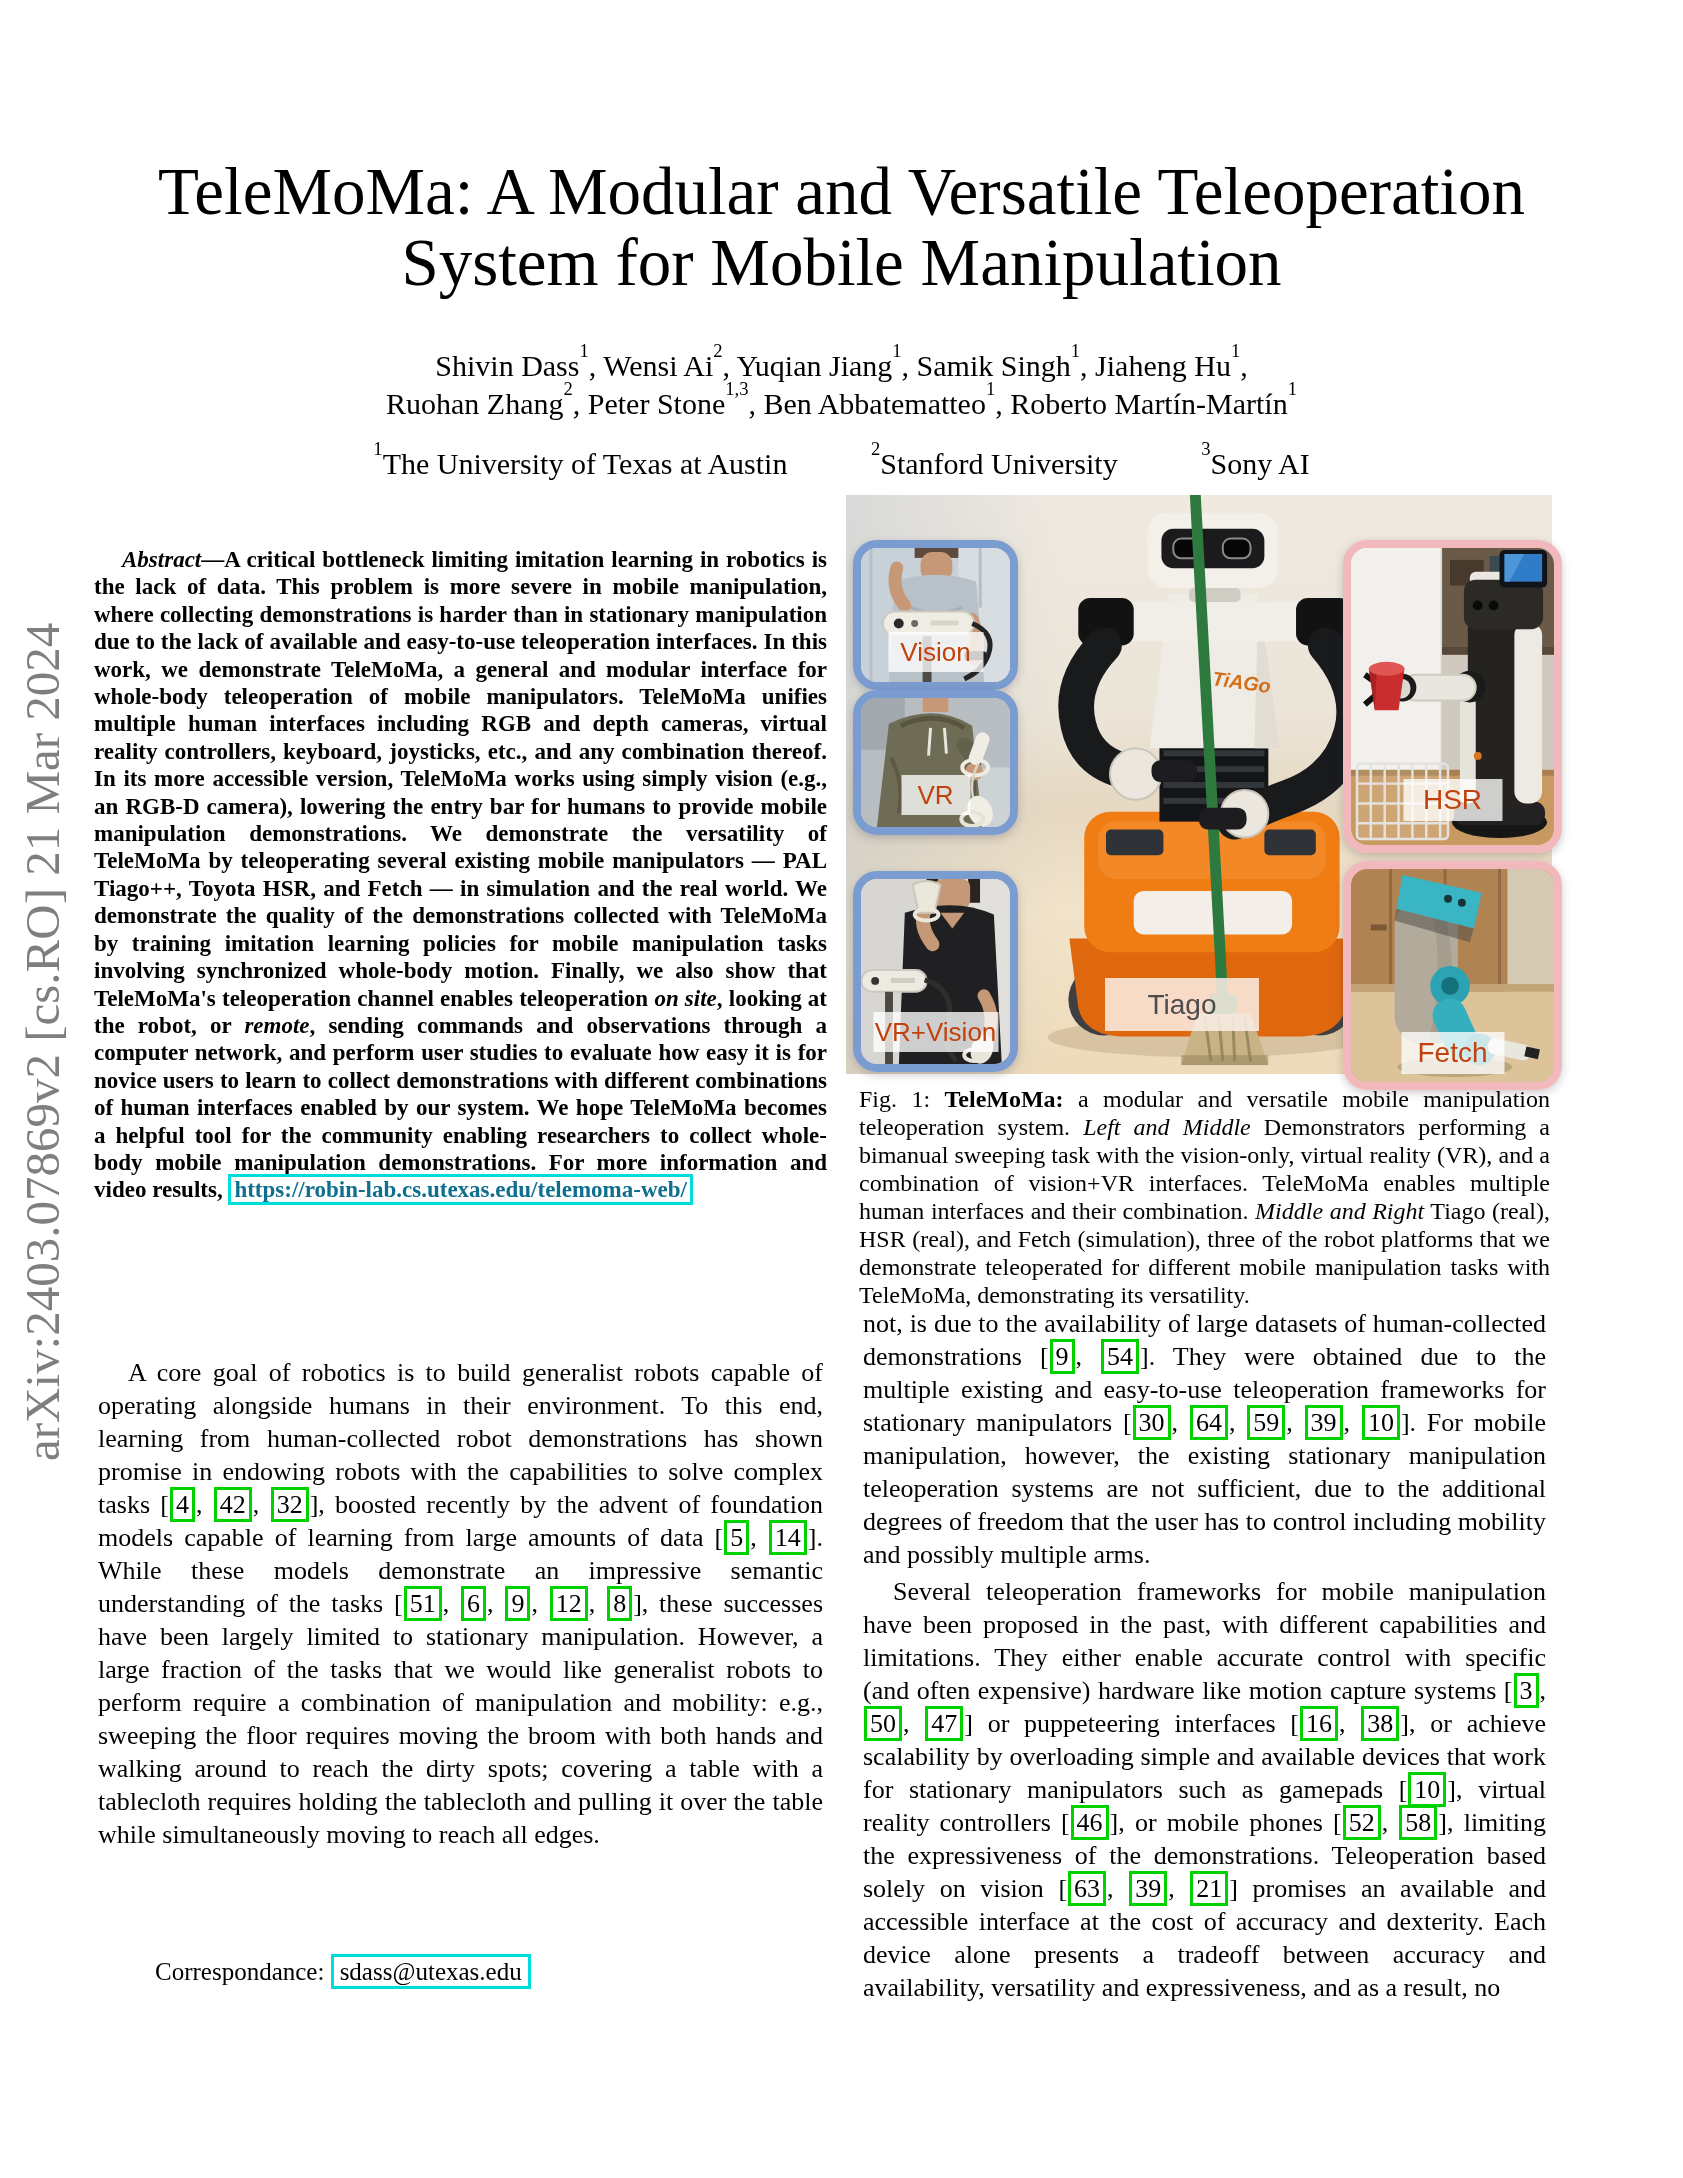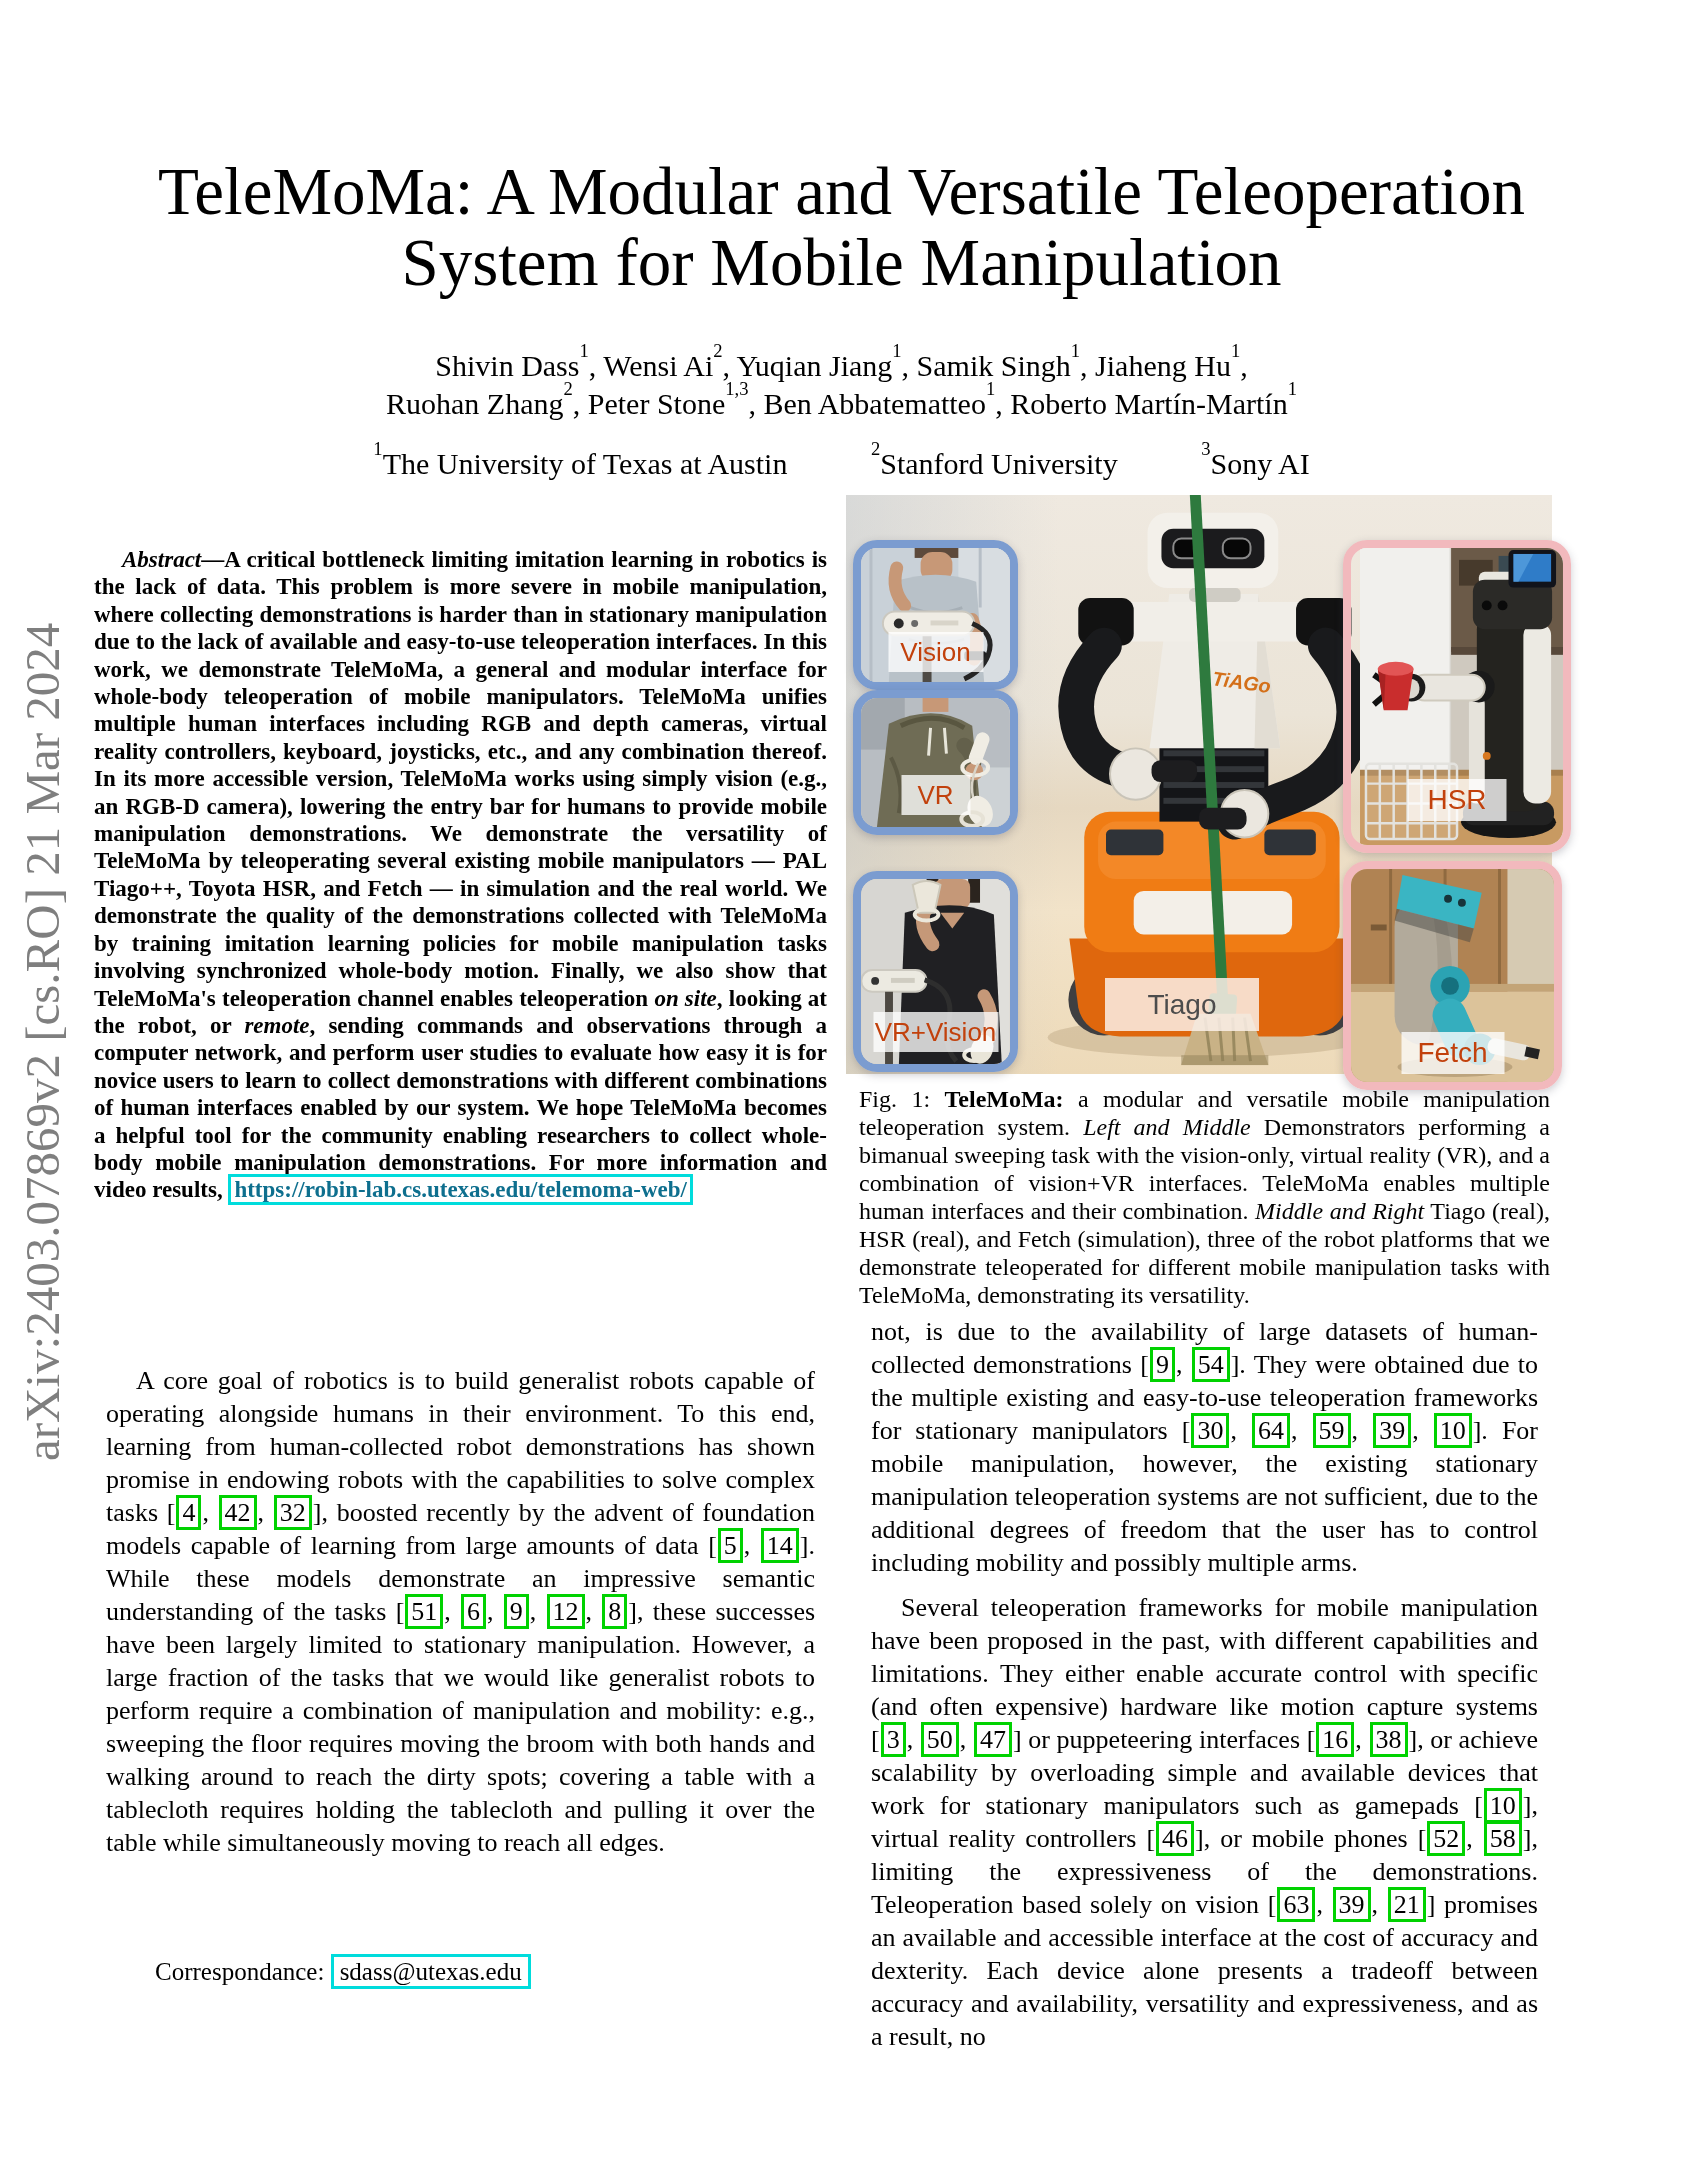--- a/index.html
+++ b/index.html
@@ -31,21 +31,21 @@
   .affiliations .aff{display:inline-block;margin:0 38px;}
   sup,.sup{font-size:62%;position:relative;top:-0.45em;line-height:0;}
   
   .abstract{position:absolute;left:94px;top:546px;width:733px;
     font-weight:bold;font-size:23px;line-height:27.4px;text-align:justify;text-indent:28px;margin:0;}
   .section-heading{position:absolute;left:94px;top:1307px;width:733px;text-align:center;
     font-size:27px;}
   .section-heading .sc{font-variant:small-caps;margin-left:16px;letter-spacing:1px;}
   .lc-text{position:absolute;left:94px;top:1352px;width:733px;}
   .rc-text{position:absolute;left:859px;top:1303px;width:691px;}
-  .body-para{font-size:26px;line-height:33px;text-align:justify;text-indent:30px;margin:12px;}
+  .body-para{font-size:26px;line-height:33px;text-align:justify;text-indent:30px;margin:4px;}
   .no-indent{text-indent:0;}
   .footnote{position:absolute;left:94px;top:1958px;width:733px;font-size:25px;padding-left:61px;}
   
   .cite{border:3px solid var(--cite-border);padding:0px 3px;margin:0 1px;}
   .urlbox{border:3px solid var(--link-border);color:var(--link-text);text-decoration:none;padding:0 3px;}
   .emailbox{border:3px solid var(--link-border);padding:1px 6px;}
   
   .figure{position:absolute;left:846px;top:495px;width:706px;height:579px;}
   .figure-bg{position:absolute;inset:0;
     background:linear-gradient(180deg,#efe9e0 0%,#ebe4d7 38%,#e6d8c1 54%,#f2e3c9 72%,#eddab9 100%);}
@@ -206,21 +206,21 @@
         <ellipse cx="114" cy="178" rx="10" ry="6" fill="none" stroke="#e9e5d8" stroke-width="4"></ellipse>
         <rect x="0" y="92" width="66" height="22" rx="11" fill="#eceae1" stroke="#ccc9c0" stroke-width="2"></rect>
         <circle cx="14" cy="103" r="4" fill="#333333"></circle>
         <rect x="30" y="100" width="24" height="5" fill="#cfccc1"></rect>
         <rect x="24" y="114" width="8" height="73" fill="#4c4842"></rect>
         <path d="M64 102 Q96 112 88 146 Q82 168 96 184" stroke="#2e2e2e" stroke-width="5" fill="none"></path>
       </svg>
       <div class="photo-label" style="bottom:12px;width:125px;height:40px;line-height:40px;font-size:26px;">VR+Vision</div>
     </div>
 
-    <div class="photo-box pink" style="left:497px;top:45px;width:203px;height:297px;padding-left:9px;">
+    <div class="photo-box pink" style="left:497px;top:45px;width:203px;height:297px;">
       <svg viewBox="0 0 205 300" width="203" height="297">
         <rect width="205" height="300" fill="#e8e5df"></rect>
         <rect width="92" height="300" fill="#f1f0ed"></rect>
         <line x1="92" y1="0" x2="92" y2="300" stroke="#d8d5cf" stroke-width="3"></line>
         <rect x="92" width="113" height="105" fill="#6b5a48"></rect>
         <rect x="100" y="12" width="34" height="26" fill="#473a2c"></rect>
         <rect x="140" y="8" width="28" height="32" fill="#3a4a52"></rect>
         <rect x="172" y="14" width="24" height="24" fill="#55402e"></rect>
         <rect x="92" y="100" width="113" height="8" fill="#57483a"></rect>
         <rect x="92" y="108" width="113" height="120" fill="#cfc9bf"></rect>

